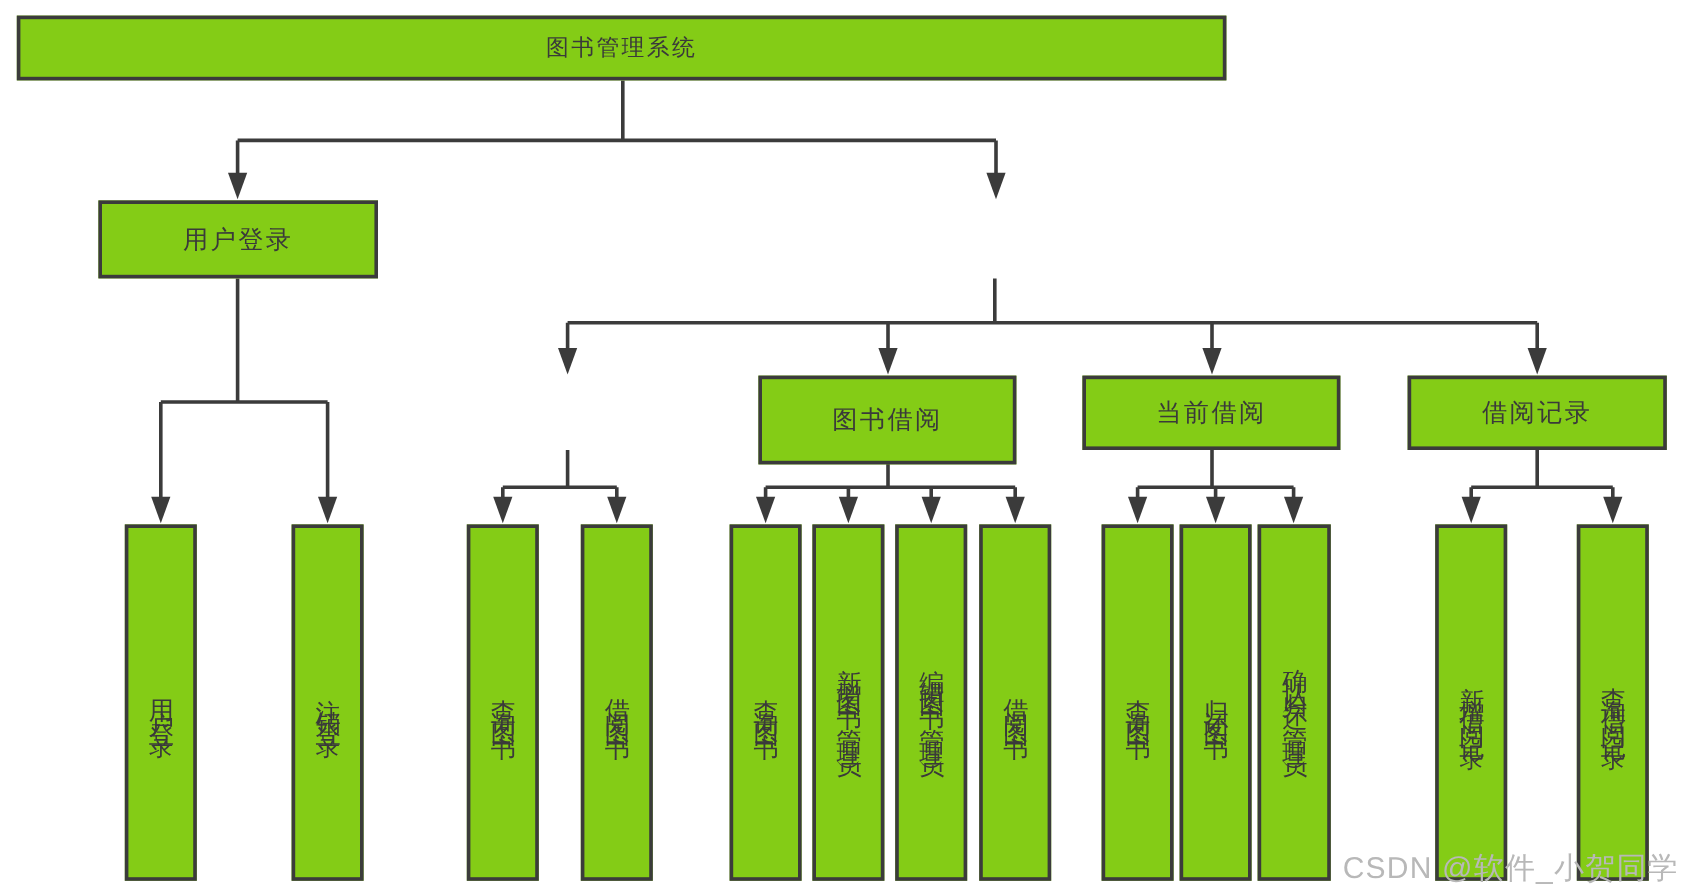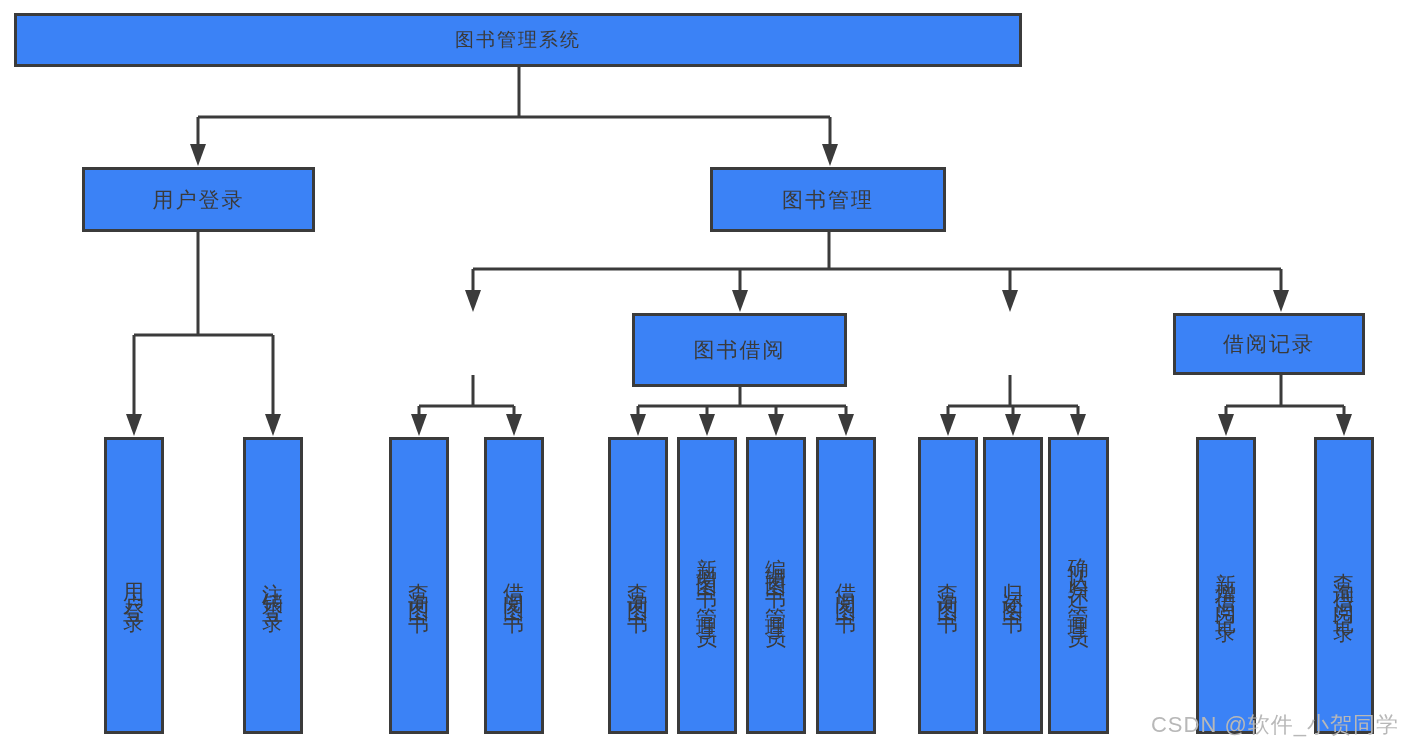--- a/index.html
+++ b/index.html
@@ -17,39 +17,39 @@
     font-family:"Liberation Sans", sans-serif;
     color:var(--text);
   }
   #connectors{position:absolute;left:0;top:0;z-index:1;}
   #connectors path{stroke:var(--line);stroke-width:3;fill:none;}
   #connectors polygon{fill:var(--line);stroke:none;}
   .node{
     position:absolute;
     box-sizing:border-box;
     border:3px solid var(--line);
-    background:#3b82f6;
+    background:#84cc16;
     display:flex;align-items:center;justify-content:center;
     z-index:2;
   }
   .hnode{font-size:21px;letter-spacing:2px;white-space:nowrap;}
   .root{font-size:19px;}
   .vnode{width:60px;top:437px;height:297px;}
   .vnode .vtext{
     writing-mode:vertical-rl;
     text-orientation:mixed;
     font-size:21px;
     line-height:1;
     letter-spacing:10px;
     white-space:nowrap;
   }
   #watermark{
     position:absolute;
     right:6px;bottom:7px;
-    font-size:22px;
+    font-size:25px;
     letter-spacing:1px;
     color:var(--watermark);
     z-index:5;
     white-space:nowrap;
   }
 </style>
 </head>
 <body>
 
 <div id="stage">
@@ -104,28 +104,28 @@
     </g>
   </svg>
 
   <div class="node hnode root" style="left:14px;top:13px;width:1008px;height:54px;">
     <span>图书管理系统</span>
   </div>
 
   <div class="node hnode" style="left:82px;top:167px;width:233px;height:65px;">
     <span>用户登录</span>
   </div>
-  <div class="node hnode" style="left:710px;top:167px;width:236px;height:65px;">
-    <span>图书管理</span>
-  </div>
 
   <div class="node hnode" style="left:632px;top:313px;width:215px;height:74px;">
     <span>图书借阅</span>
   </div>
-  <div class="node hnode" style="left:1173px;top:313px;width:192px;height:62px;font-family:Liberation Serif, serif;">
+  <div class="node hnode" style="left:902px;top:313px;width:215px;height:62px;">
+    <span>当前借阅</span>
+  </div>
+  <div class="node hnode" style="left:1173px;top:313px;width:216px;height:62px;font-family:Liberation Serif, serif;">
     <span>借阅记录</span>
   </div>
 
   <div class="node vnode" style="left:104px;">
     <span class="vtext">用户登录</span>
   </div>
   <div class="node vnode" style="left:243px;">
     <span class="vtext">注销登录</span>
   </div>
 

